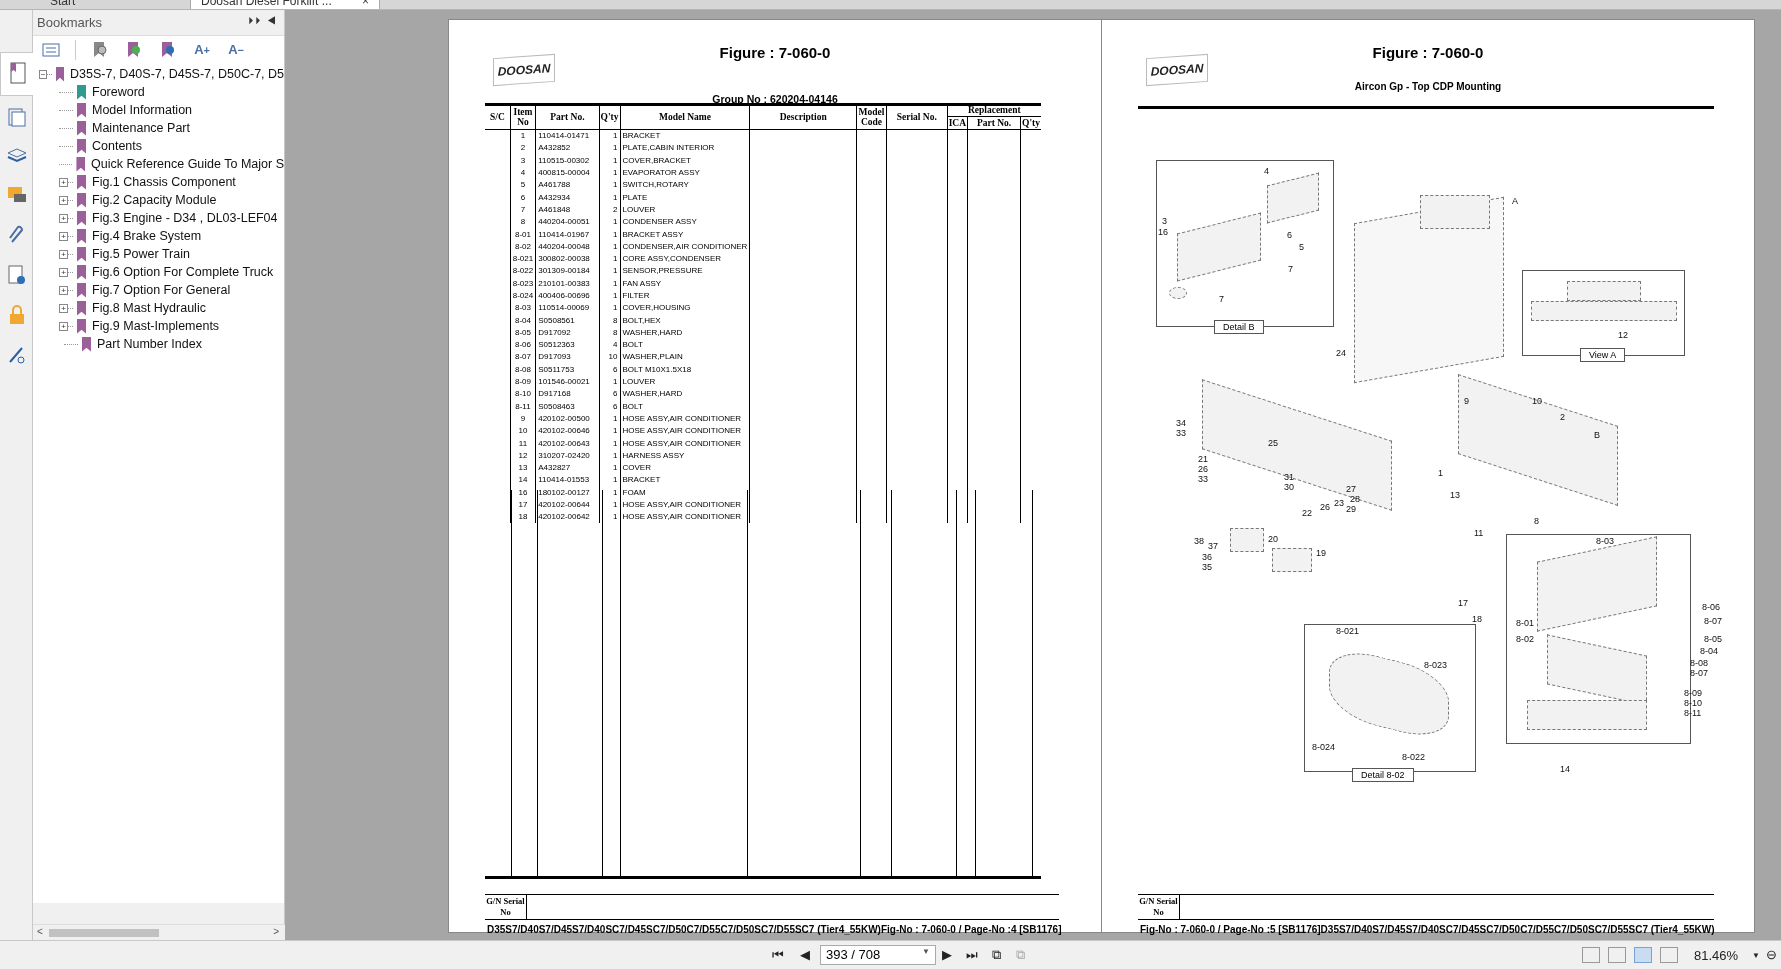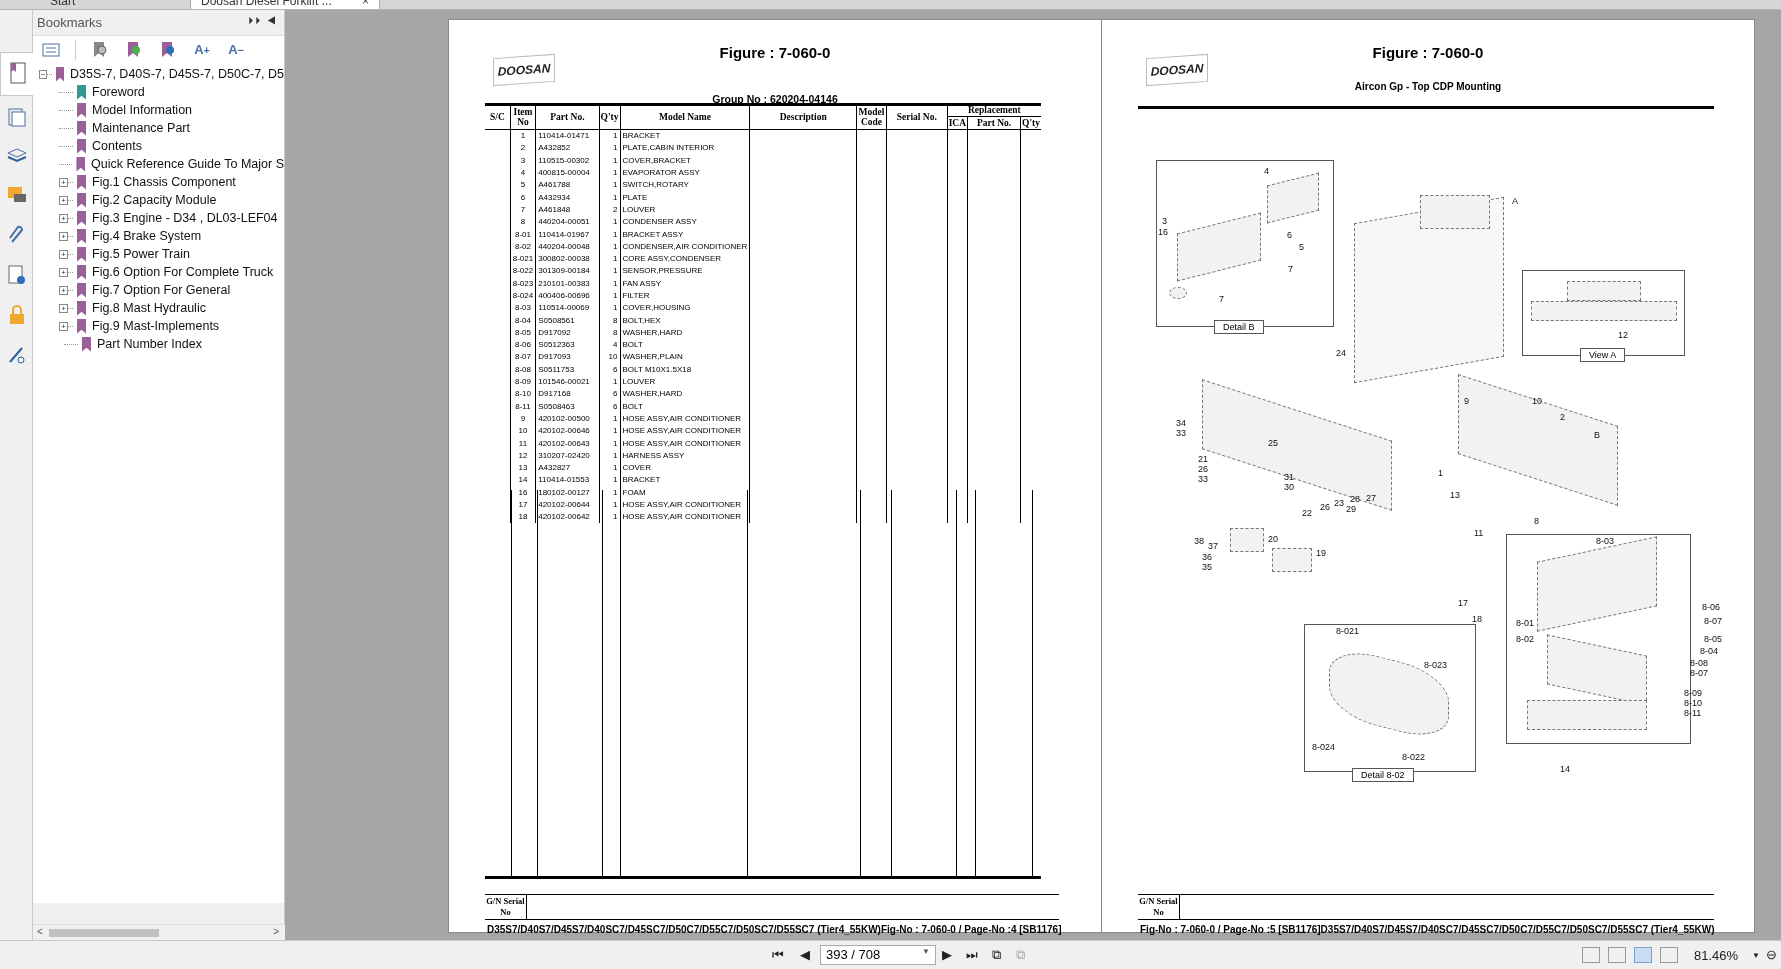--- a/index.html
+++ b/index.html
@@ -754,21 +754,21 @@
       <span class="callout" style="left:74px; top:408px;">33</span>
     <span class="callout" style="left:96px; top:434px;">21</span>
       <span class="callout" style="left:96px; top:444px;">26</span>
       <span class="callout" style="left:96px; top:454px;">33</span>
     <span class="callout" style="left:166px; top:418px;">25</span>
       <span class="callout" style="left:182px; top:452px;">31</span>
       <span class="callout" style="left:182px; top:462px;">30</span>
     <span class="callout" style="left:200px; top:488px;">22</span>
       <span class="callout" style="left:218px; top:482px;">26</span>
       <span class="callout" style="left:232px; top:478px;">23</span>
-      <span class="callout" style="left:264px; top:464px;margin-top:9px;">27</span>
+      <span class="callout" style="left:244px; top:464px;">27</span>
       <span class="callout" style="left:248px; top:474px;">28</span>
       <span class="callout" style="left:244px; top:484px;">29</span>
     <div class="sketch" style="left:128px; top:508px; width:34px; height:24px;"></div>
     <div class="sketch" style="left:170px; top:528px; width:40px; height:24px;"></div>
     <span class="callout" style="left:166px; top:514px;">20</span>
       <span class="callout" style="left:214px; top:528px;">19</span>
     <span class="callout" style="left:92px; top:516px;">38</span>
       <span class="callout" style="left:106px; top:521px;">37</span>
       <span class="callout" style="left:100px; top:532px;">36</span>
       <span class="callout" style="left:100px; top:542px;">35</span>

